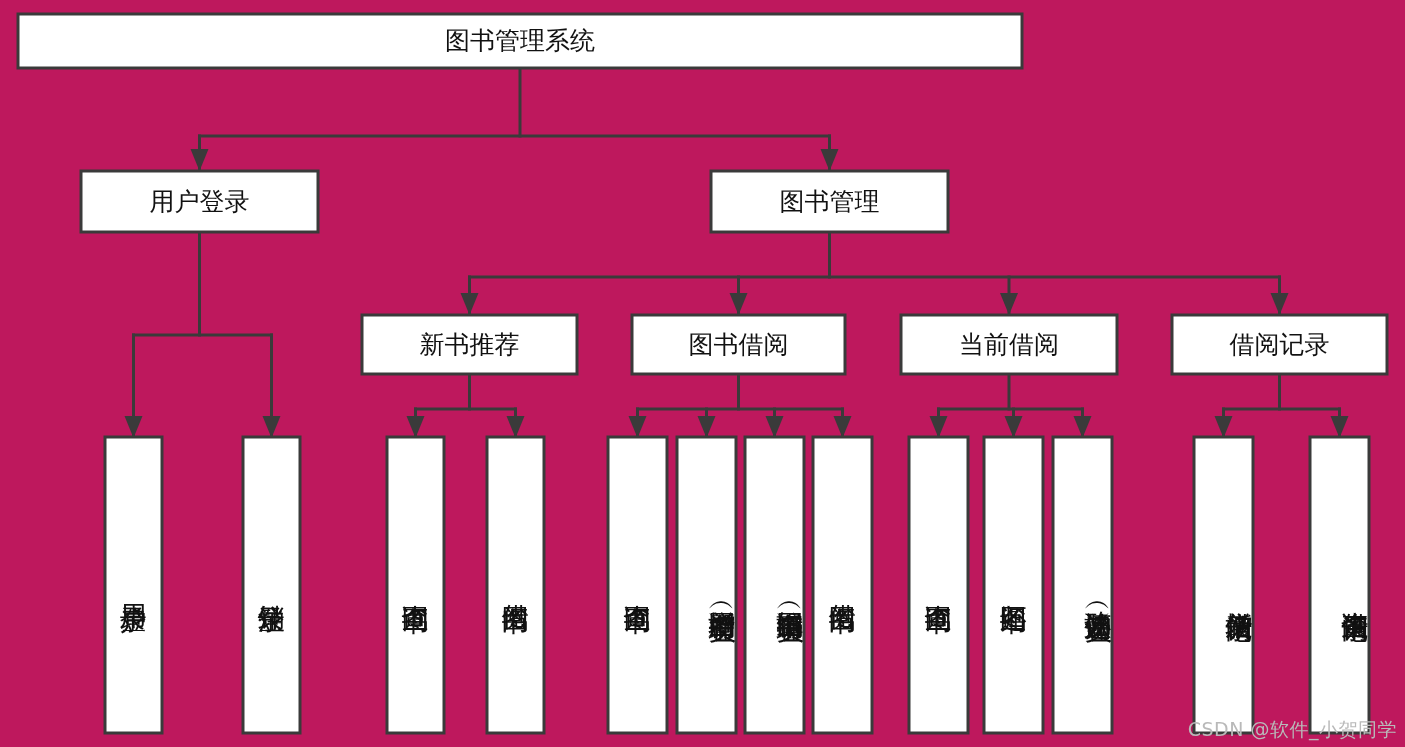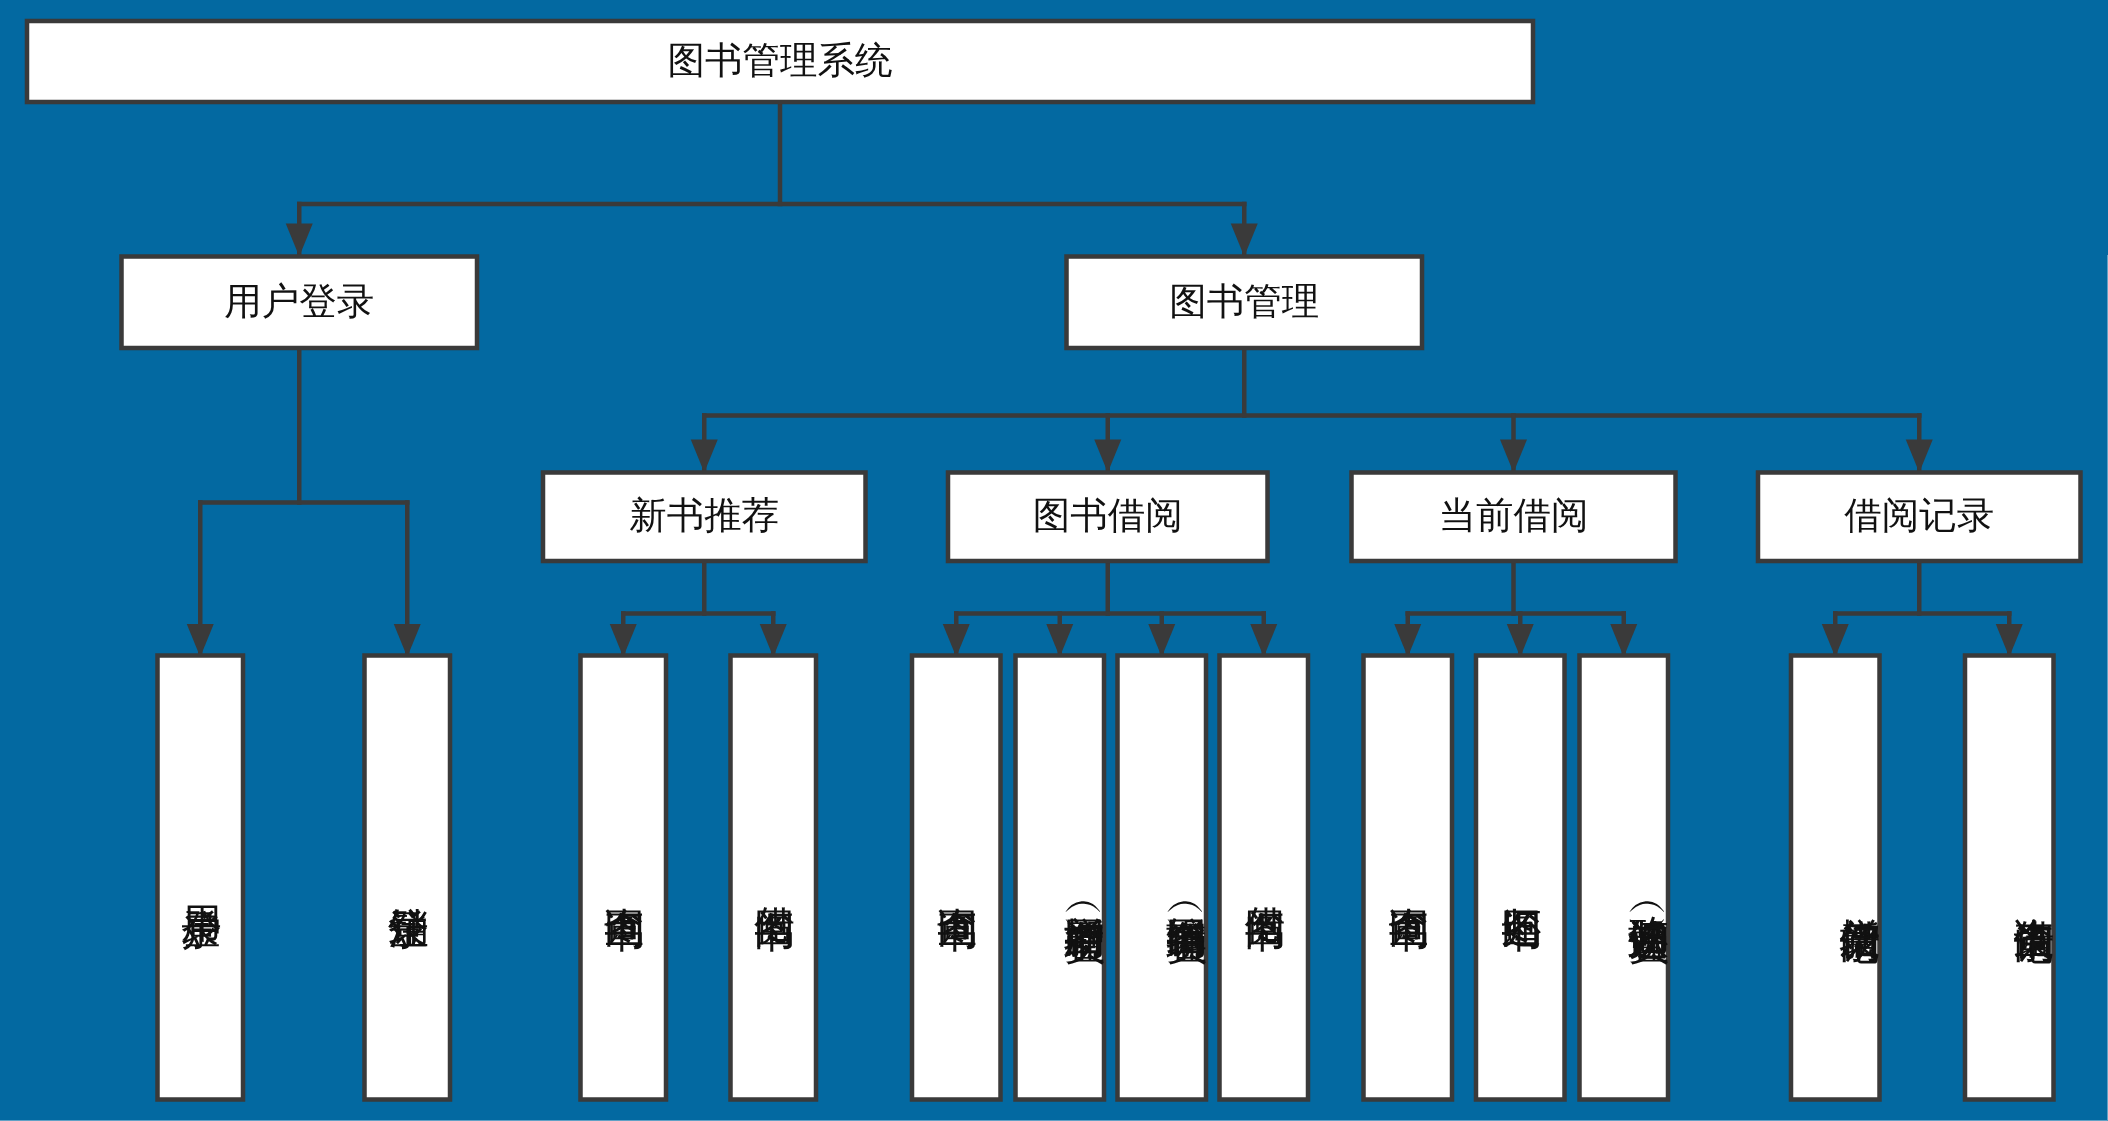--- a/index.html
+++ b/index.html
@@ -10,21 +10,21 @@
   body {
     width: 1405px;
     height: 747px;
     overflow: hidden;
     font-family: "DejaVu Sans", "Liberation Sans", sans-serif;
   }
   #diagram-root {
     position: relative;
     width: 1405px;
     height: 747px;
-    background: #0369a1;
+    background: #be185d;
   }
   svg.diagram-canvas {
     position: absolute;
     top: 0;
     left: 0;
     width: 1405px;
     height: 747px;
     display: block;
   }
   .node-rect {
@@ -188,14 +188,15 @@
       <div class="leaf-label" style="left: 677px; top: 445px; width: 59px; height: 296px;">新增图书（管理员）</div>
       <div class="leaf-label" style="left: 745px; top: 445px; width: 59px; height: 296px;">编辑图书（管理员）</div>
       <div class="leaf-label center-v" style="left: 813px; top: 437px; width: 59px; height: 296px;">借阅图书</div>
       <div class="leaf-label center-v" style="left: 909px; top: 437px; width: 59px; height: 296px;">查询图书</div>
       <div class="leaf-label center-v" style="left: 984px; top: 437px; width: 59px; height: 296px;">归还图书</div>
       <div class="leaf-label" style="left: 1053px; top: 445px; width: 59px; height: 296px;">确认归还（管理员）</div>
       <div class="leaf-label" style="left: 1194px; top: 445px; width: 59px; height: 296px;">新增借阅记录</div>
       <div class="leaf-label" style="left: 1310px; top: 445px; width: 59px; height: 296px;">查询借阅记录</div>
     </div>
 
+  <div class="watermark">CSDN @软件_小贺同学</div>
 
 </div>
 
 </body></html>

